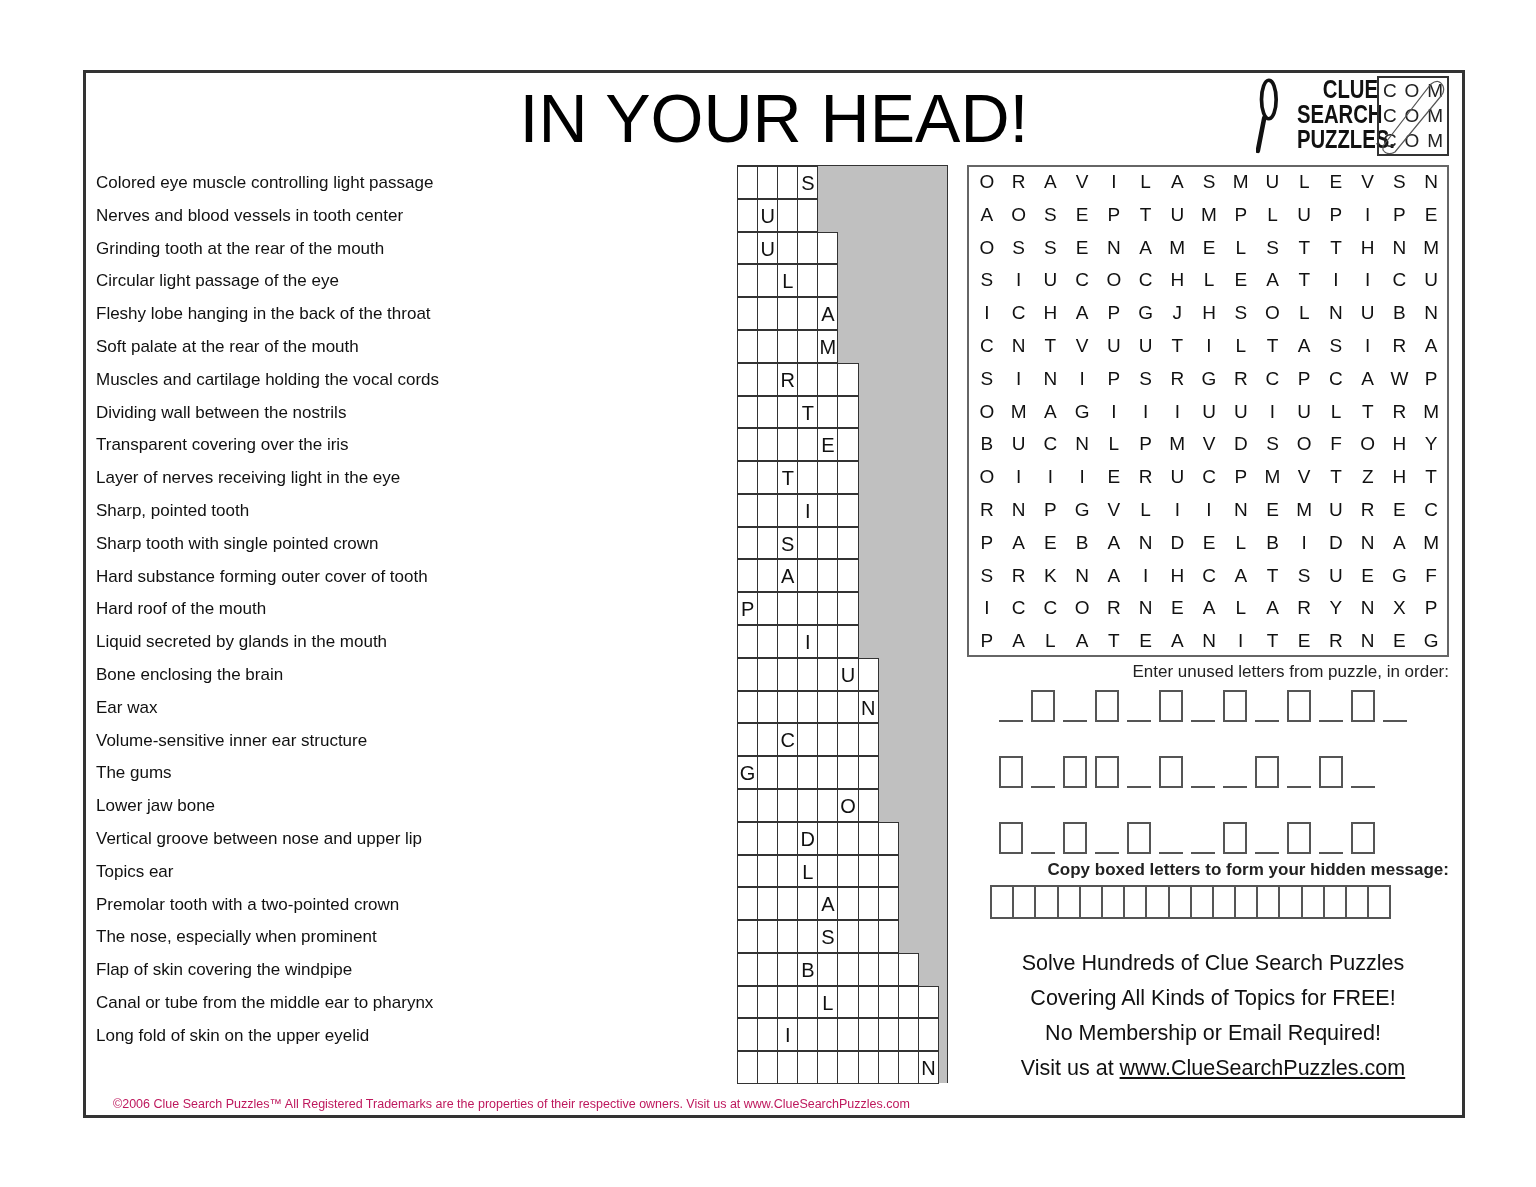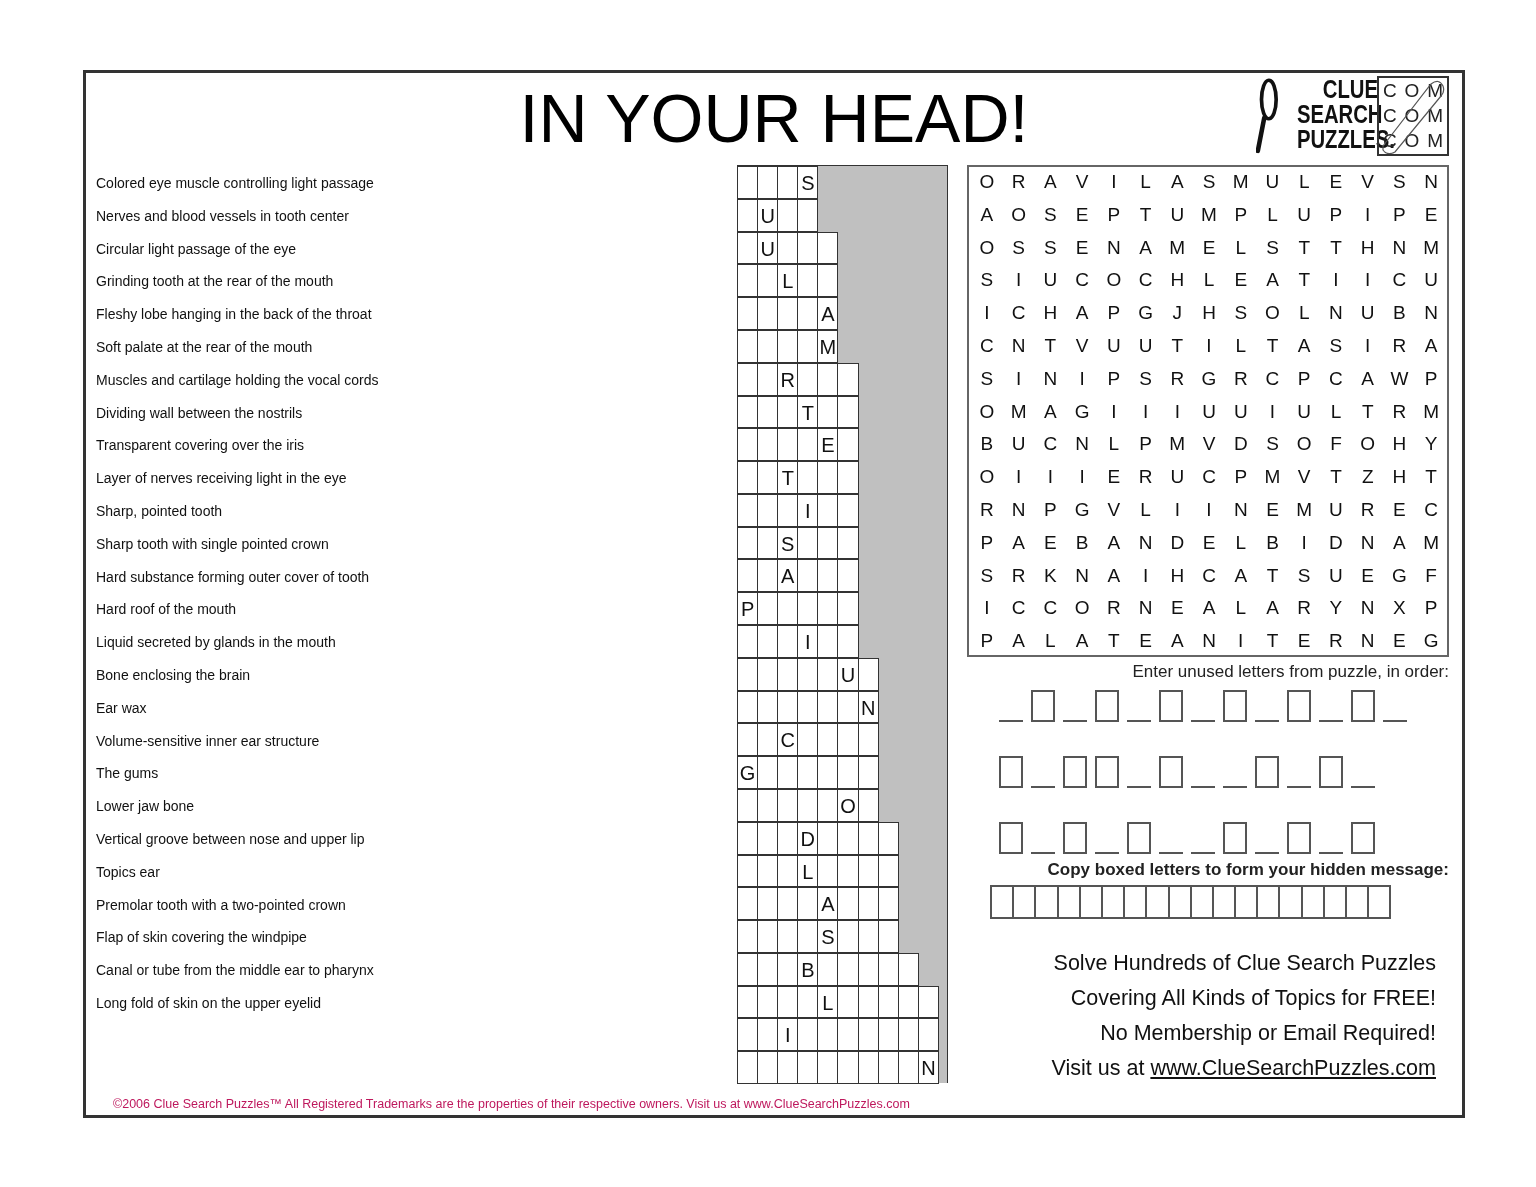--- a/index.html
+++ b/index.html
@@ -15,42 +15,42 @@
   .logo .words { position: absolute; left: 18px; top: 2px; width: 104px; text-align: right;
                  font-family: "Liberation Sans", sans-serif; font-weight: bold; line-height: 25px;
                  font-size: 26px; transform: scaleX(0.78); transform-origin: right top; color: #111; }
   .logo .words div { white-space: nowrap; }
   .logo .combox { position: absolute; left: 121px; top: 1px; width: 72px; height: 80px;
                   border: 2px solid #333; box-sizing: border-box; }
   .logo .combox .cr { display: flex; justify-content: space-around; font-size: 19px; line-height: 25px; color: #222; }
   .logo .combox svg { position: absolute; left: 0; top: 0; }
   
   .clues { position: absolute; left: 96px; top: 167px; width: 620px; }
-  .clue { height: 32.8px; line-height: 32.8px; font-size: 14px; white-space: nowrap; color: #111; }
+  .clue { height: 32.8px; line-height: 32.8px; font-size: 17px; white-space: nowrap; color: #111; }
   
   .answers { position: absolute; left: 737px; top: 165px; width: 211px; height: 918px;
              background: #c0c0c0; border-right: 1px solid #333; border-top: 1px solid #333; box-sizing: border-box; }
   .arow { position: absolute; left: 0; height: 32.8px; display: flex; }
   .acell { width: 21.1px; height: 32.8px; box-sizing: border-box; border: 1px solid #333;
            margin-right: -1px; margin-bottom: -1px; background: #fff; font-size: 20px;
            line-height: 32px; text-align: center; color: #111; }
   
   .ws { position: absolute; left: 967px; top: 165px; width: 482px; height: 492px;
         border: 2px solid #666; box-sizing: border-box; }
   .wsrow { display: flex; height: 32.8px; padding-left: 2px; }
   .wsrow:first-child { margin-top: -1px; }
   .wscell { width: 32.1px; text-align: center; font-size: 19px; line-height: 32.8px; color: #111; }
   
   .instr { position: absolute; left: 967px; width: 482px; text-align: right; font-size: 17px; color: #222; }
   .slots { position: absolute; left: 999px; height: 34px; display: flex; align-items: flex-end; }
   .slot-box { width: 24px; height: 32px; border: 2px solid #555; box-sizing: border-box; margin-right: 8px; }
   .slot-line { width: 24px; height: 2px; background: #555; margin-right: 8px; }
   .msg { position: absolute; left: 990px; top: 885px; display: flex; }
   .msg-box { width: 24.2px; height: 34px; border: 2px solid #555; box-sizing: border-box; margin-right: -2px; }
-  .promo { position: absolute; left: 990px; top: 946px; width: 446px; text-align: right; }
+  .promo { position: absolute; left: 990px; top: 946px; width: 446px; text-align: center; }
   .promo div { font-size: 21.5px; line-height: 35px; color: #111; white-space: nowrap; }
   .promo a { color: #111; text-decoration: underline; }
   .copyright { position: absolute; left: 113px; top: 1097px; font-size: 12.5px; color: #be185d; white-space: nowrap; }
 </style>
 </head>
 <body>
 
 <div class="frame"></div>
 
 <div class="title">IN YOUR HEAD!</div>
@@ -83,41 +83,42 @@
         <span>C</span>
         <span>O</span>
         <span>M</span>
       </div>
   </div>
 </div>
 
 <div class="clues" id="clues">
     <div class="clue">Colored eye muscle controlling light passage</div>
     <div class="clue">Nerves and blood vessels in tooth center</div>
+    <div class="clue">Grinding tooth at the rear of the mouth</div>
     <div class="clue">Circular light passage of the eye</div>
-    <div class="clue">Grinding tooth at the rear of the mouth</div>
     <div class="clue">Fleshy lobe hanging in the back of the throat</div>
     <div class="clue">Soft palate at the rear of the mouth</div>
     <div class="clue">Muscles and cartilage holding the vocal cords</div>
     <div class="clue">Dividing wall between the nostrils</div>
     <div class="clue">Transparent covering over the iris</div>
     <div class="clue">Layer of nerves receiving light in the eye</div>
     <div class="clue">Sharp, pointed tooth</div>
     <div class="clue">Sharp tooth with single pointed crown</div>
     <div class="clue">Hard substance forming outer cover of tooth</div>
     <div class="clue">Hard roof of the mouth</div>
     <div class="clue">Liquid secreted by glands in the mouth</div>
     <div class="clue">Bone enclosing the brain</div>
     <div class="clue">Ear wax</div>
     <div class="clue">Volume-sensitive inner ear structure</div>
     <div class="clue">The gums</div>
     <div class="clue">Lower jaw bone</div>
     <div class="clue">Vertical groove between nose and upper lip</div>
     <div class="clue">Topics ear</div>
     <div class="clue">Premolar tooth with a two-pointed crown</div>
+    <div class="clue">The nose, especially when prominent</div>
     <div class="clue">Flap of skin covering the windpipe</div>
     <div class="clue">Canal or tube from the middle ear to pharynx</div>
     <div class="clue">Long fold of skin on the upper eyelid</div>
   </div>
 
 <div class="answers" id="answers">
     <div class="arow" style="top: 0px;">
       <div class="acell"></div>
       <div class="acell"></div>
       <div class="acell"></div>

